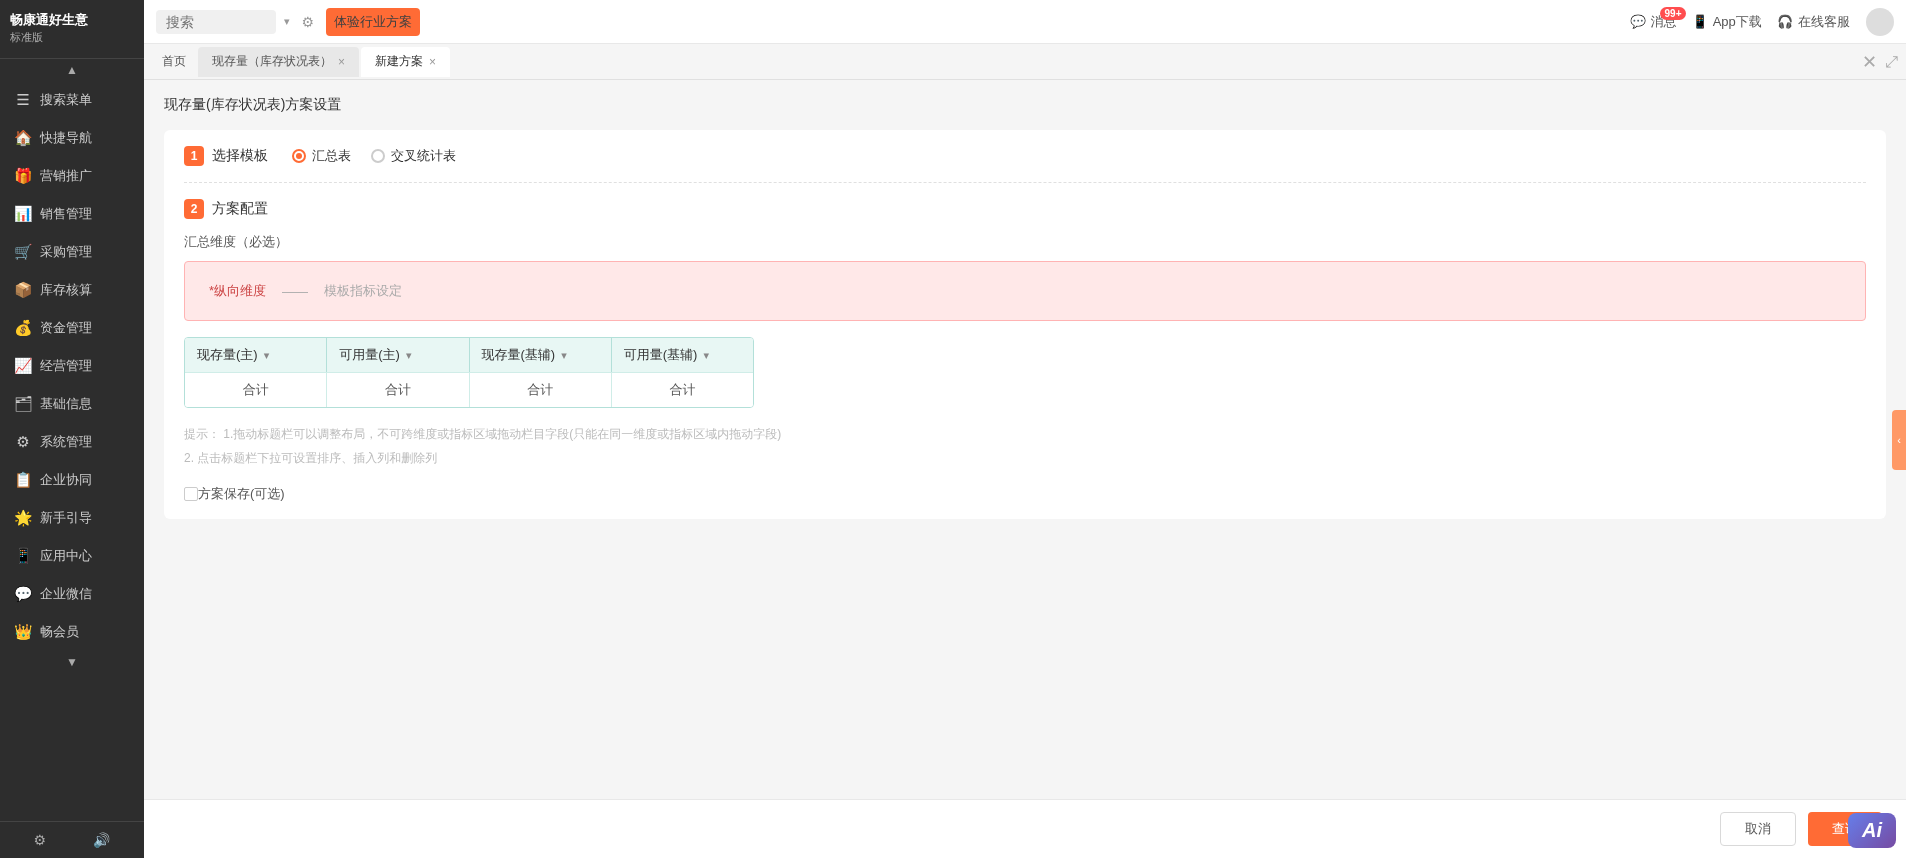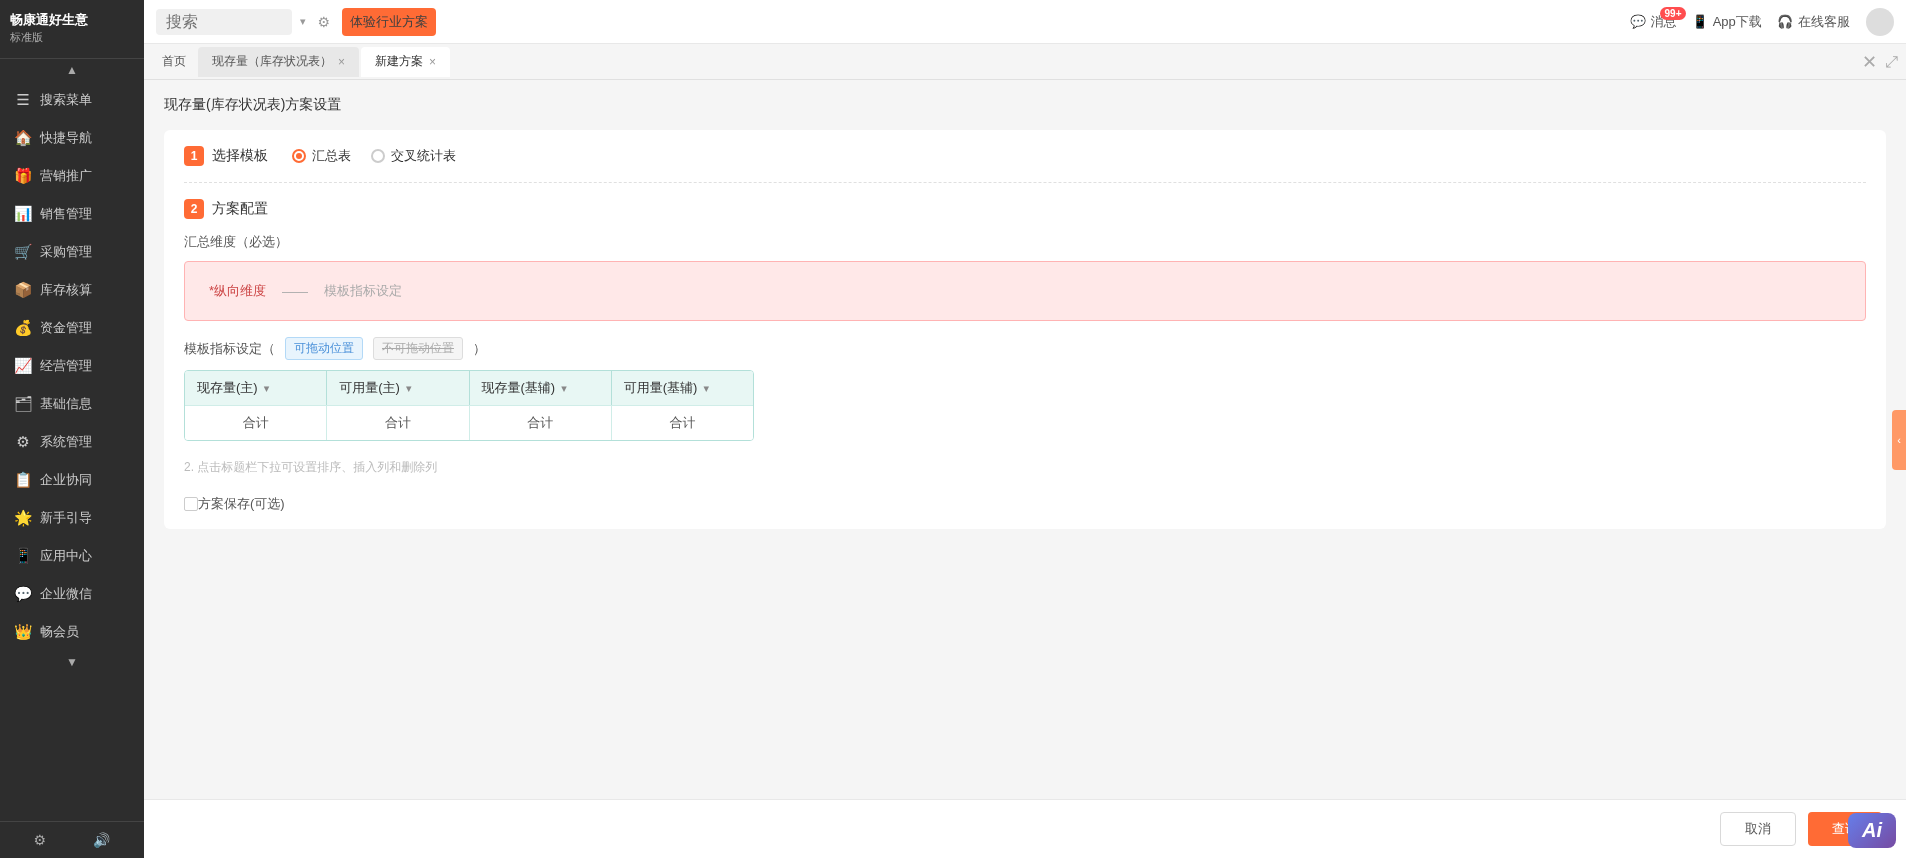--- a/index.html
+++ b/index.html
@@ -72,23 +72,23 @@
       padding: 0 12px;
       border-bottom: 1px solid #e8e8e8;
       gap: 8px;
       flex-shrink: 0;
     }
     .topbar-search {
       background: #f0f0f0;
       border: none;
       border-radius: 4px;
       padding: 4px 10px;
-      font-size: 16px;
+      font-size: 14px;
       color: #4d7c0f;
-      width: 136px;
+      width: 120px;
     }
     .topbar-dropdown-icon { color: #999; font-size: 11px; cursor: pointer; }
     .topbar-gear { color: #999; font-size: 14px; cursor: pointer; margin-left: 4px; }
     .topbar-trial-btn {
       background: #ff6b35;
       color: #404040;
       border: none;
       border-radius: 4px;
       padding: 5px 8px;
       font-size: 13px;
@@ -594,26 +594,20 @@
 
       <div class="dimension-area">
         <div class="dimension-row">
           <span class="dimension-label">*纵向维度</span>
           <span class="dimension-dash">——</span>
           <span class="dimension-placeholder">模板指标设定</span>
         </div>
       </div>
 
       <div class="indicator-settings">
-        <div class="indicator-settings-label">
-          <span>模板指标设定（</span>
-          <span class="drag-badge">可拖动位置</span>
-          <span class="no-drag-badge">不可拖动位置</span>
-          <span>）</span>
-        </div>
 
         <div class="stats-table">
           <div class="stats-table-header">
             <div class="stats-col">
               <span>现存量(主)</span>
               <span class="stats-col-chevron">▾</span>
             </div>
             <div class="stats-col">
               <span>可用量(主)</span>
               <span class="stats-col-chevron">▾</span>
@@ -630,20 +624,21 @@
           <div class="stats-table-row">
             <div class="stats-cell">合计</div>
             <div class="stats-cell">合计</div>
             <div class="stats-cell">合计</div>
             <div class="stats-cell">合计</div>
           </div>
         </div>
       </div>
 
       <div class="hints">
+        <p>提示：  1.拖动标题栏可以调整布局，不可跨维度或指标区域拖动栏目字段(只能在同一维度或指标区域内拖动字段)</p>
         <p>          2. 点击标题栏下拉可设置排序、插入列和删除列</p>
       </div>
 
       <div class="save-option">
         <div class="checkbox"></div>
         <span>方案保存(可选)</span>
       </div>
     </div>
 
     <div class="right-toggle">‹</div>

